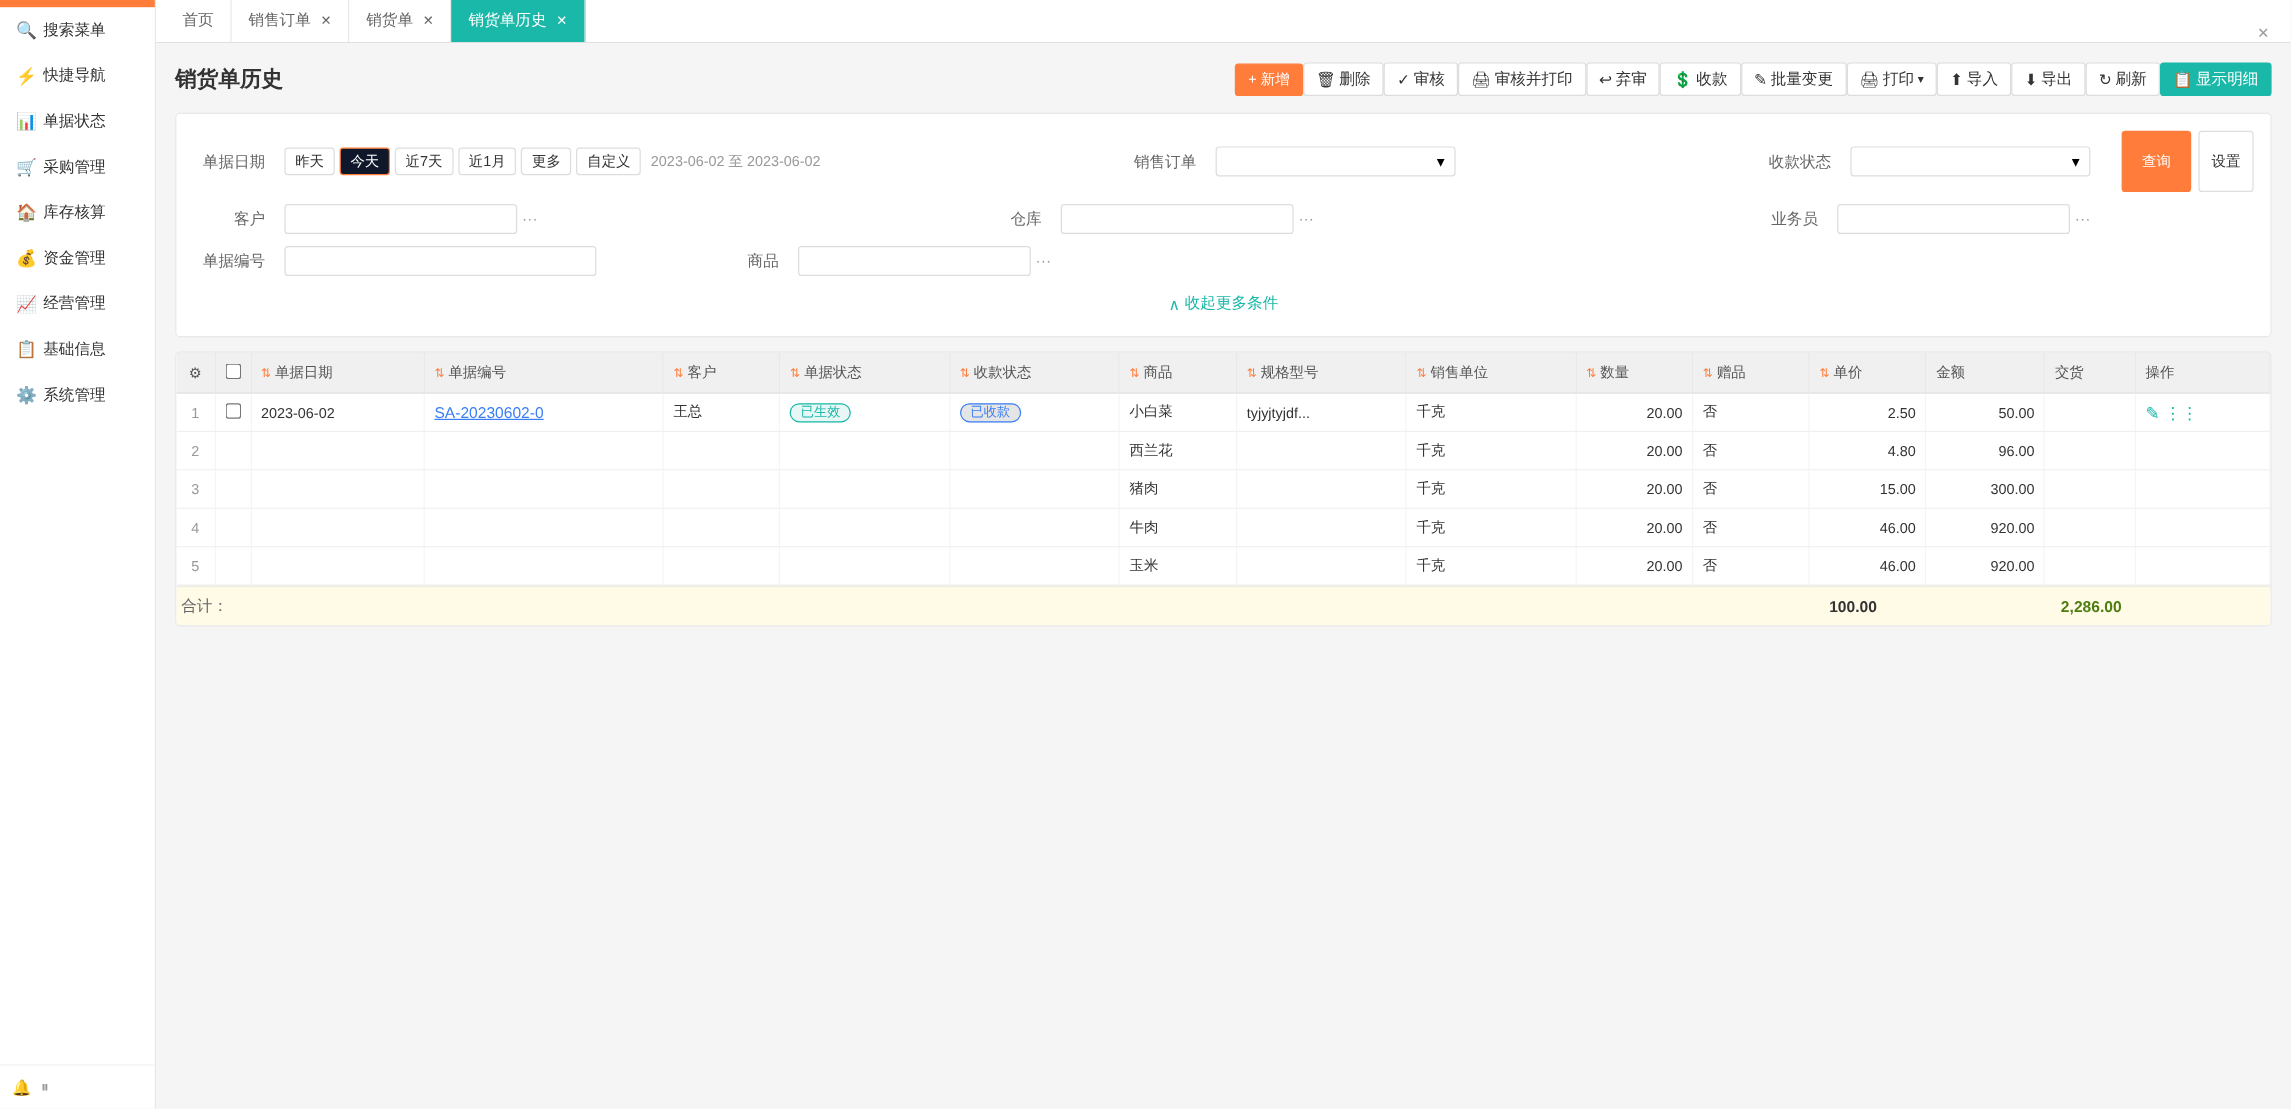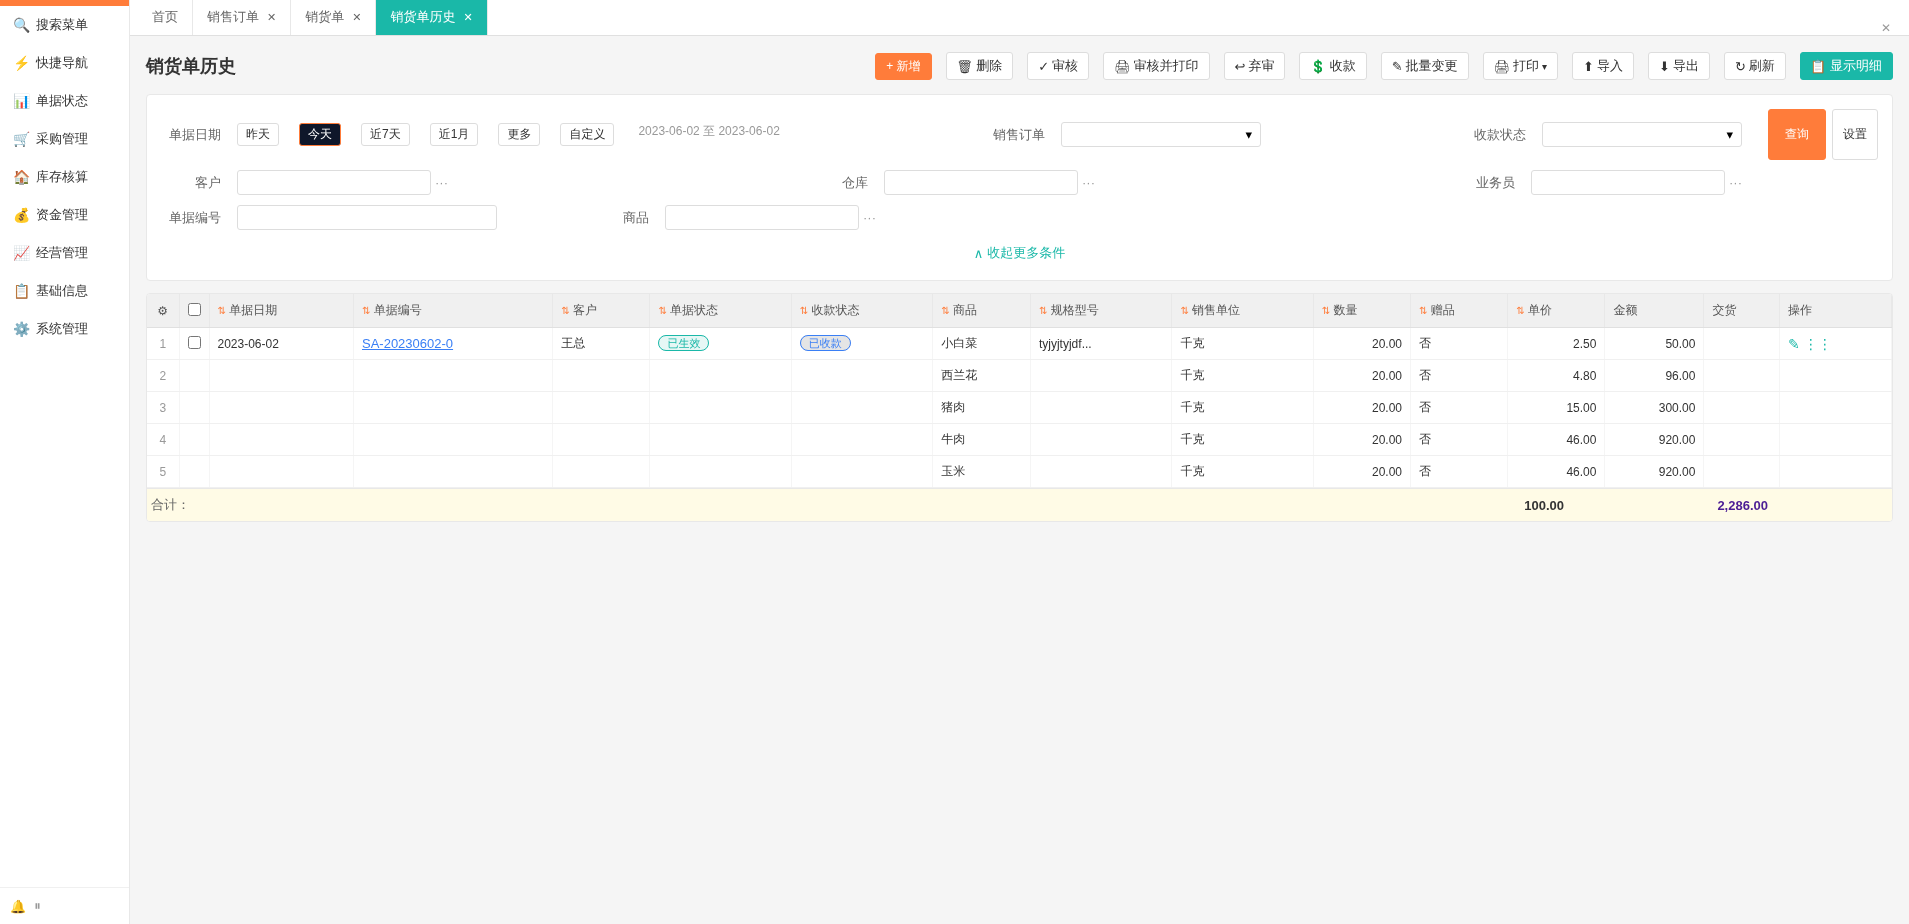--- a/index.html
+++ b/index.html
@@ -22,31 +22,31 @@
     .tab.active { background: #1ab8a8; color: #fff; }
     .tab-close { font-size: 11px; margin-left: 4px; cursor: pointer; }
     .tab-close-all { padding: 0 10px; color: #999; cursor: pointer; font-size: 12px; }
 
     
     .page { flex: 1; overflow-y: auto; padding: 16px; background: #f5f5f5; }
 
     
     .page-header { display: flex; align-items: center; justify-content: space-between; margin-bottom: 14px; }
     .page-title { font-size: 18px; font-weight: bold; color: #333; }
-    .toolbar { display: flex; gap: 14px; align-items: center; flex-wrap: wrap; padding-left: 14px; }
+    .toolbar { display: flex; gap: 0; align-items: center; flex-wrap: wrap; padding-left: 14px; }
     .btn { display: flex; align-items: center; gap: 3px; padding: 4px 10px; border-radius: 3px; border: 1px solid #ddd; background: #fff; cursor: pointer; font-size: 12px; color: #333; }
     .btn-primary { background: #ff7c3a; color: #fff; border-color: #ff7c3a; }
     .btn-teal { background: #1ab8a8; color: #fff; border-color: #1ab8a8; }
 
     
     .filter-panel { background: #fff; border: 1px solid #e8e8e8; border-radius: 4px; padding: 14px; margin-bottom: 12px; }
     .filter-row { display: flex; align-items: center; gap: 16px; margin-bottom: 10px; }
     .filter-row:last-child { margin-bottom: 0; }
     .filter-label { color: #666; min-width: 60px; text-align: right; }
-    .date-group { display: flex; align-items: flex-start; gap: 20px; }
+    .date-group { display: flex; align-items: center; gap: 4px; }
     .date-btn { padding: 2px 8px; border: 1px solid #ddd; border-radius: 3px; cursor: pointer; font-size: 12px; color: #333; background: #fff; }
     .date-btn.active { background: #0f172a; color: #fff; border-color: #ff7c3a; }
     .date-range { color: #999; font-size: 12px; margin-left: 4px; }
     .filter-input { border: 1px solid #ddd; border-radius: 3px; padding: 4px 8px; min-width: 180px; color: #333; outline: none; }
     .filter-select { border: 1px solid #ddd; border-radius: 3px; padding: 4px 8px; min-width: 180px; background: #fff; cursor: pointer; display: flex; align-items: center; justify-content: space-between; }
     .dots { color: #999; margin-left: 4px; cursor: pointer; }
     .collapse-btn { display: flex; align-items: center; justify-content: center; gap: 4px; color: #1ab8a8; cursor: pointer; font-size: 12px; padding: 4px 0; }
 
     
     .table-container { background: #fff; border: 1px solid #e8e8e8; border-radius: 4px; overflow: hidden; }
@@ -395,18 +395,18 @@
       <td></td>
     </tr>
           </tbody>
       </table>
 
       <div class="table-footer">
         <span style="color:#666;min-width:60px;">合计：</span>
         <span style="flex:1;"></span>
         <span style="color:#333;font-weight:bold;position:relative;left:580px;">100.00</span>
         <span style="flex:1;"></span>
-        <span style="color:#4c1d95;font-weight:bold;margin-right:120px;">2,286.00</span>
+        <span style="color:#4d7c0f;font-weight:bold;margin-right:120px;">2,286.00</span>
       </div>
 
     </div>
   </div>
 </div>
 
 </body></html>

